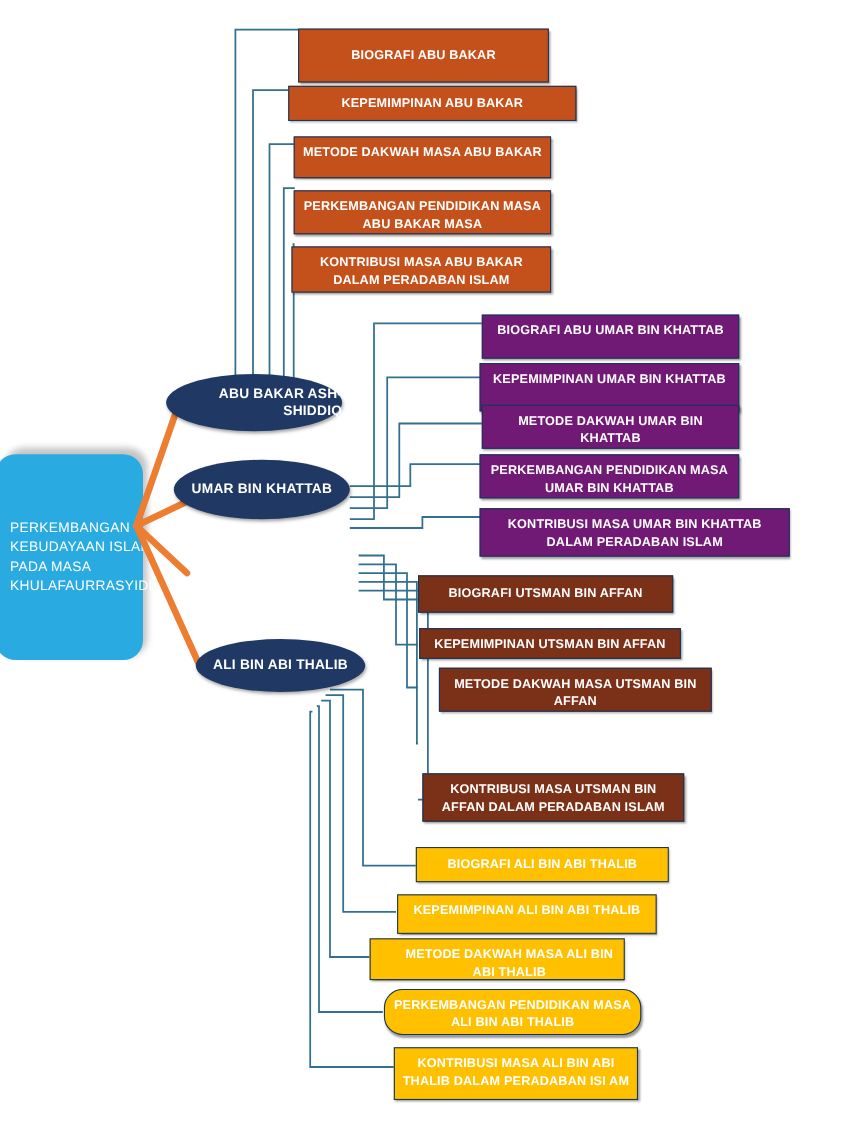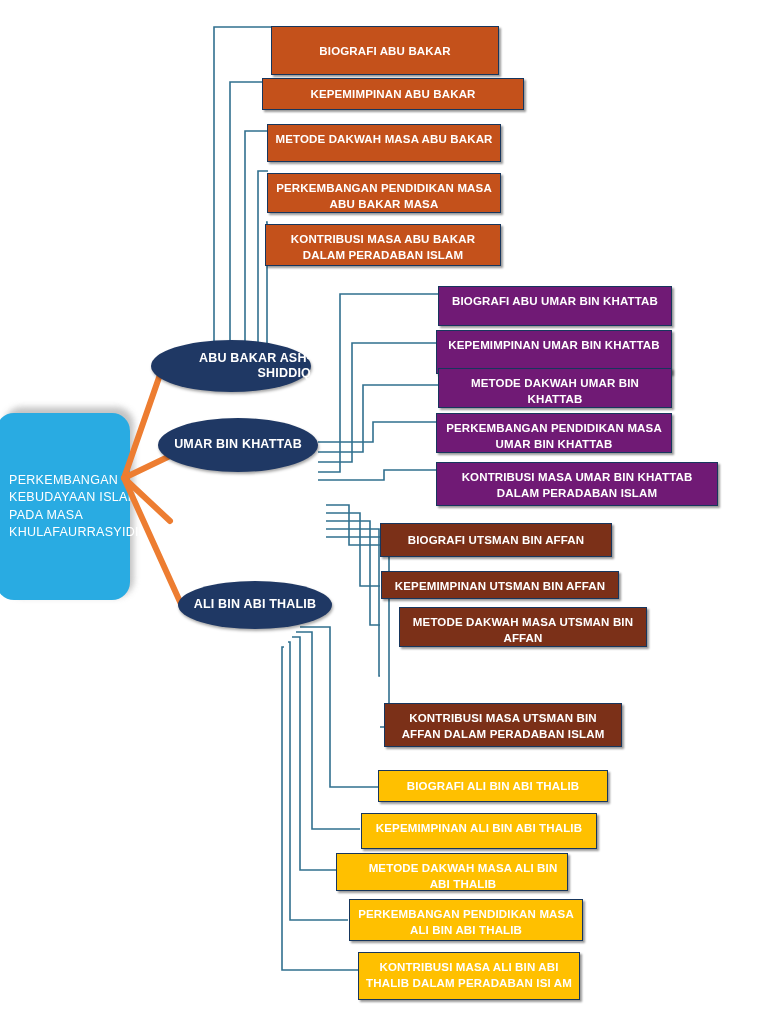--- a/index.html
+++ b/index.html
@@ -216,20 +216,20 @@
 
   <div class="leaf c-yellow vcenter" style="left:378px; top:770px; width:230px; height:32px;">
     <span>BIOGRAFI ALI BIN ABI THALIB</span>
   </div>
   <div class="leaf c-yellow" style="left:361px; top:813px; width:236px; height:36px;">
     <span>KEPEMIMPINAN ALI BIN ABI THALIB</span>
   </div>
   <div class="leaf c-yellow" style="left:336px; top:853px; width:232px; height:38px;padding-left:28px;">
     <span>METODE DAKWAH MASA ALI BIN ABI THALIB</span>
   </div>
-  <div class="leaf c-yellow" style="left:349px; top:899px; width:234px; height:42px;">
+  <div class="leaf c-yellow" style="left:349px; top:899px; width:234px; height:42px;border-radius:17px;">
     <span>PERKEMBANGAN PENDIDIKAN MASA ALI BIN ABI THALIB</span>
   </div>
   <div class="leaf c-yellow" style="left:358px; top:952px; width:222px; height:48px;">
     <span>KONTRIBUSI MASA ALI BIN ABI THALIB DALAM PERADABAN ISI AM</span>
   </div>
 
 </div>
 
 </body></html>

